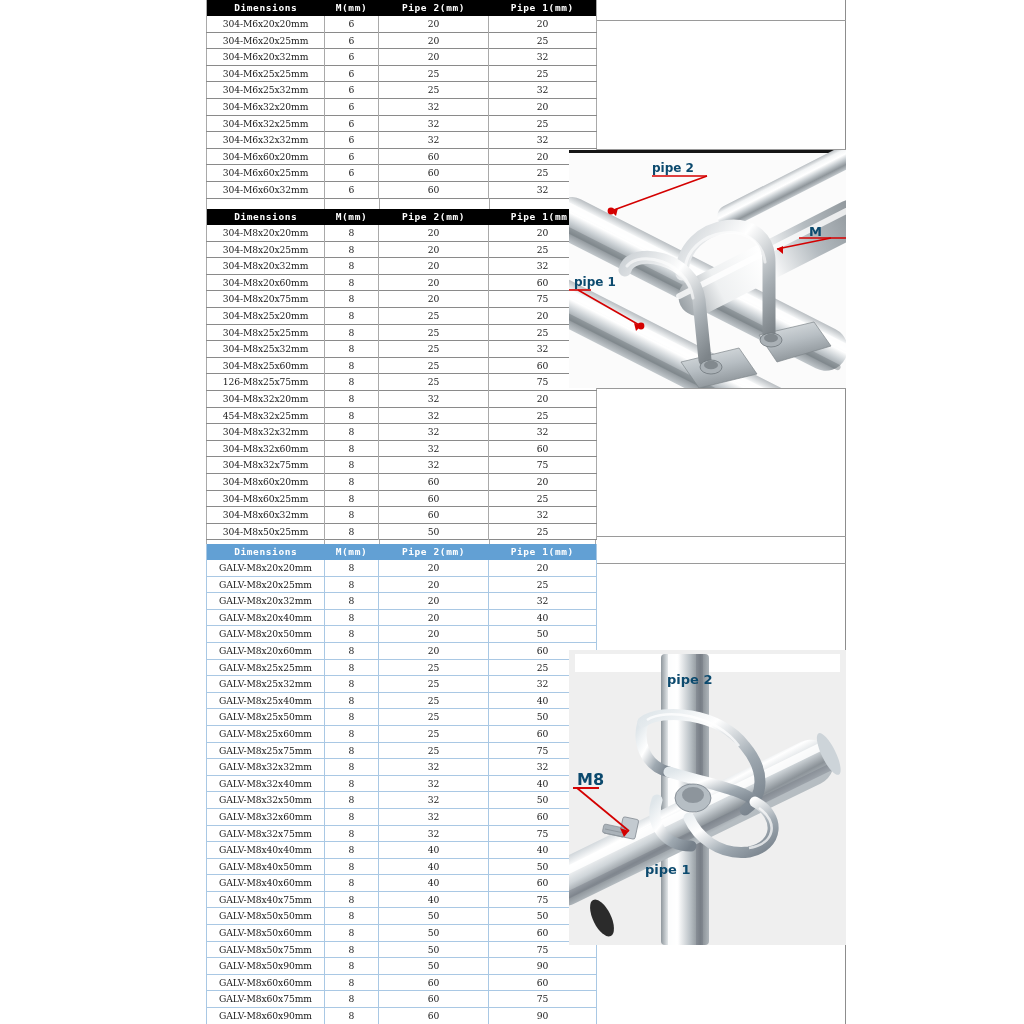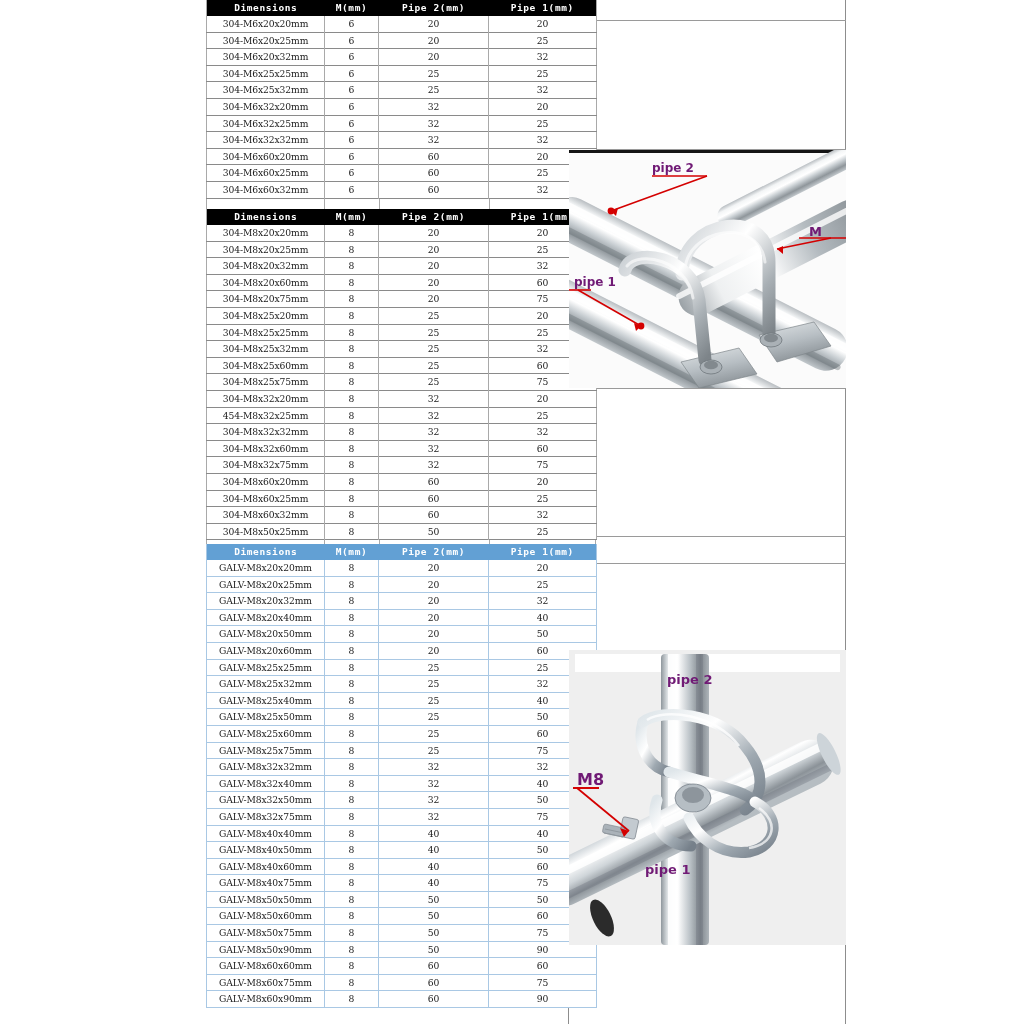--- a/index.html
+++ b/index.html
@@ -90,21 +90,21 @@
 
   
   .photo{
     position:absolute;
     overflow:hidden;
     background:#f1f1f1;
   }
   .photo svg{display:block;}
   .anno{
     position:absolute;
-    color:#701a75;
+    color:#0c4a6e;
     font-family:"DejaVu Sans","Liberation Sans",sans-serif;
     font-weight:bold;
     white-space:nowrap;
     pointer-events:none;
   }
 </style>
 </head>
 <body>
 
 <div id="page">
@@ -274,21 +274,21 @@
             <td>25</td>
             <td>32</td>
           </tr>
           <tr>
             <td class="dim">304-M8x25x60mm</td>
             <td>8</td>
             <td>25</td>
             <td>60</td>
           </tr>
           <tr>
-            <td class="dim">304-M8x25x75mm</td>
+            <td class="dim">126-M8x25x75mm</td>
             <td>8</td>
             <td>25</td>
             <td>75</td>
           </tr>
           <tr>
             <td class="dim">304-M8x32x20mm</td>
             <td>8</td>
             <td>32</td>
             <td>20</td>
           </tr>
@@ -449,20 +449,26 @@
             <td class="dim">GALV-M8x32x40mm</td>
             <td>8</td>
             <td>32</td>
             <td>40</td>
           </tr>
           <tr>
             <td class="dim">GALV-M8x32x50mm</td>
             <td>8</td>
             <td>32</td>
             <td>50</td>
+          </tr>
+          <tr>
+            <td class="dim">GALV-M8x32x60mm</td>
+            <td>8</td>
+            <td>32</td>
+            <td>60</td>
           </tr>
           <tr>
             <td class="dim">GALV-M8x32x75mm</td>
             <td>8</td>
             <td>32</td>
             <td>75</td>
           </tr>
           <tr>
             <td class="dim">GALV-M8x40x40mm</td>
             <td>8</td>

